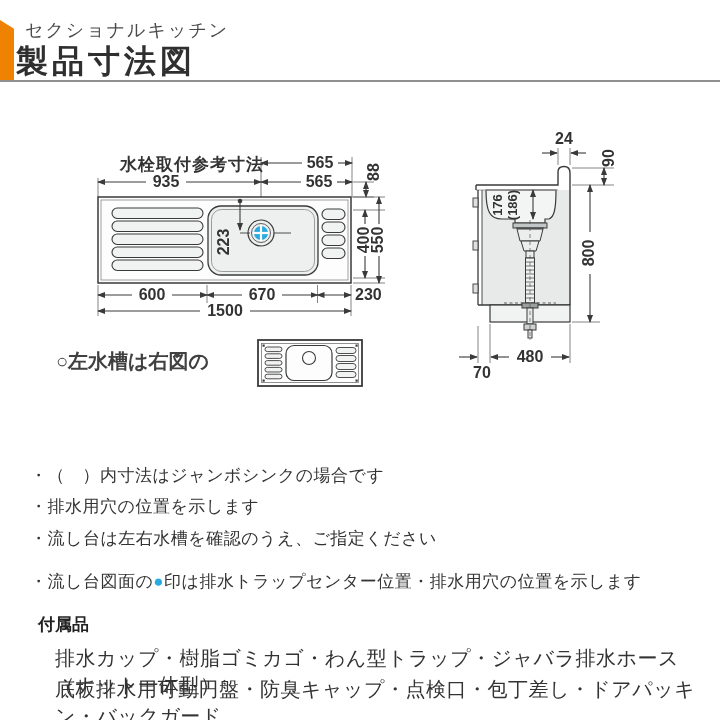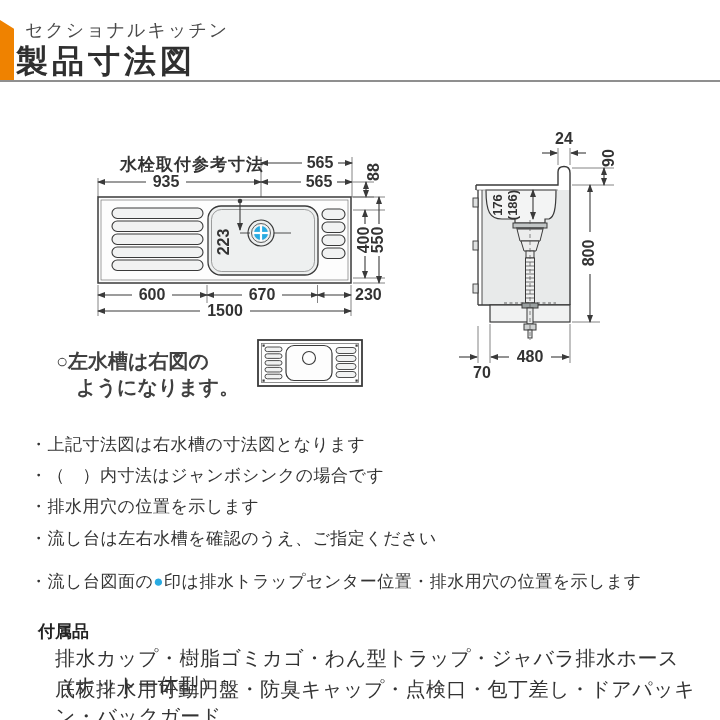--- a/index.html
+++ b/index.html
@@ -18,21 +18,21 @@
   .dts{font-size:13px;font-weight:600;fill:#333;}
   .lbl{font-size:17px;font-weight:600;fill:#333;letter-spacing:1px;}
   
   .left-note{position:absolute;left:56px;top:336px;font-size:20px;font-weight:bold;
              line-height:26px;color:#404040;margin-top:12px;}
   .left-note .l2{padding-left:20px;}
   
   .note{position:absolute;left:30px;font-size:17px;color:#333;letter-spacing:0.5px;}
   .dot-blue{color:#29abe2;}
   
-  .acc-heading{position:absolute;left:38px;top:613px;font-size:17px;font-weight:bold;color:#222;margin-top:7px;}
+  .acc-heading{position:absolute;left:38px;top:613px;font-size:17px;font-weight:bold;color:#222;}
   .acc-line{position:absolute;left:55px;font-size:20px;color:#333;letter-spacing:0.5px;}
 </style>
 </head>
 <body>
 
 <div id="page">
 
   <div class="accent-bar"></div>
   <div class="tagline">セクショナルキッチン</div>
   <div class="page-title">製品寸法図</div>
@@ -235,24 +235,22 @@
         <rect x="336" y="227.5" width="20" height="6" rx="3"></rect>
         <rect x="336" y="235.5" width="20" height="6" rx="3"></rect>
         <rect x="336" y="243.5" width="20" height="6" rx="3"></rect>
         <rect x="336" y="251.5" width="20" height="6" rx="3"></rect>
       </g>
     </g>
   </svg>
 
   <div class="left-note">
     <div class="l1">○左水槽は右図の</div>
-    <div class="l2">ようになります。</div>
   </div>
 
-  <div class="note" style="top:433px">・上記寸法図は右水槽の寸法図となります</div>
   <div class="note" style="top:464px">・（　）内寸法はジャンボシンクの場合です</div>
   <div class="note" style="top:495px">・排水用穴の位置を示します</div>
   <div class="note" style="top:527px">・流し台は左右水槽を確認のうえ、ご指定ください</div>
   <div class="note" style="top:570px">
     <span>・流し台図面の</span><span class="dot-blue">●</span><span>印は排水トラップセンター位置・排水用穴の位置を示します</span>
   </div>
 
   <div class="acc-heading">付属品</div>
   <div class="acc-line" style="top:645px">排水カップ・樹脂ゴミカゴ・わん型トラップ・ジャバラ排水ホース（ナット一体型）</div>
   <div class="acc-line" style="top:676px">底板排水用可動円盤・防臭キャップ・点検口・包丁差し・ドアパッキン・バックガード</div>

